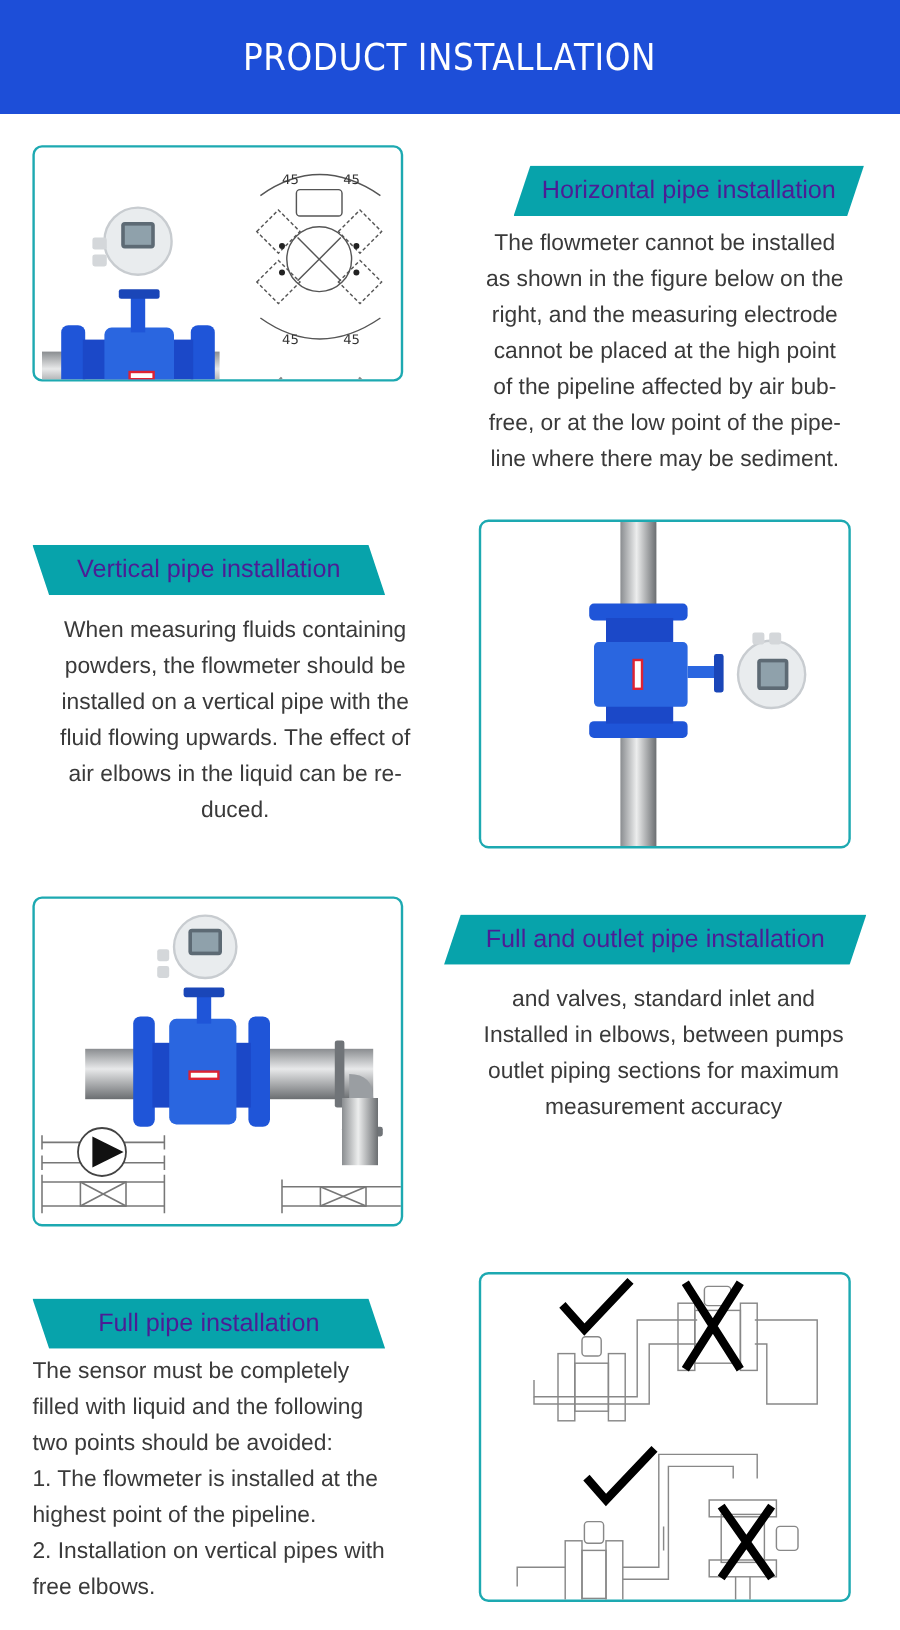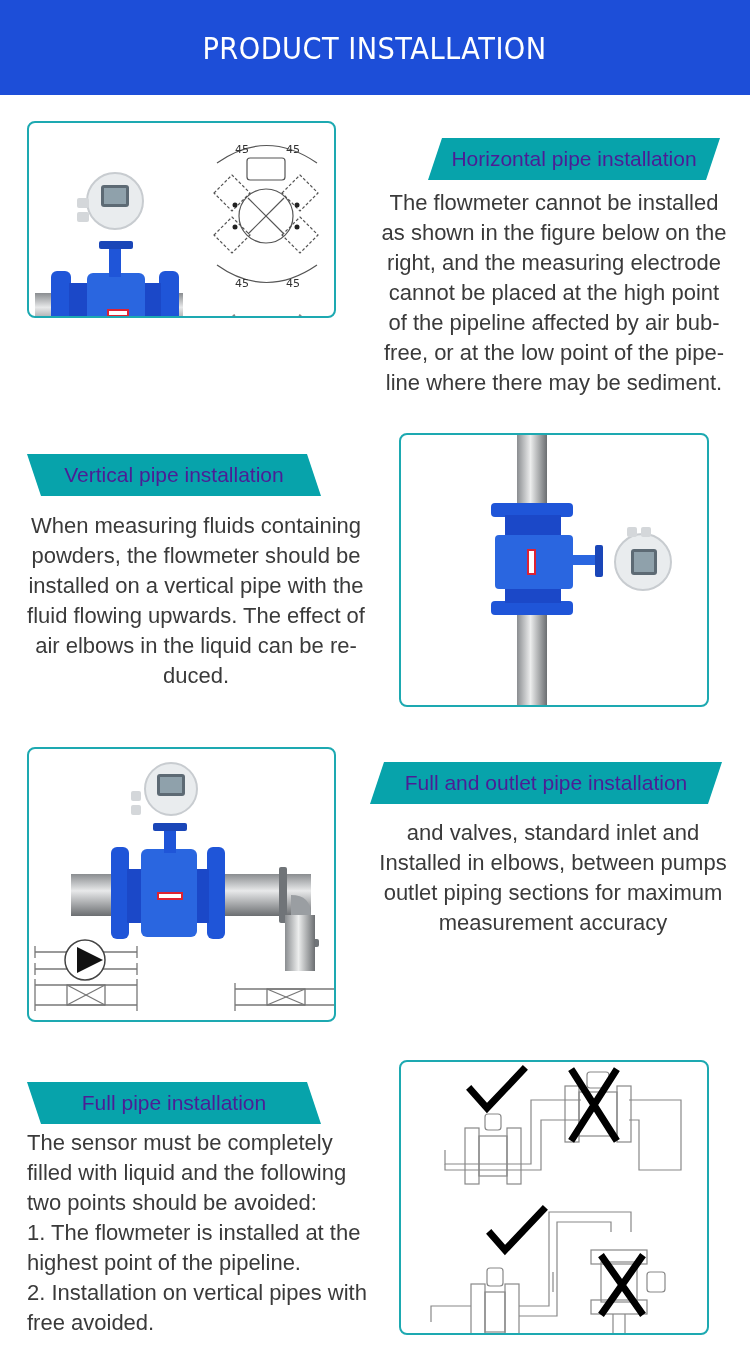--- a/index.html
+++ b/index.html
@@ -5,21 +5,21 @@
   *{box-sizing:border-box;margin:0;padding:0}
   html,body{width:750px;height:1358px;background:#ffffff;overflow:hidden}
   body{position:relative;font-family:"Liberation Sans","DejaVu Sans",sans-serif;color:#333}
   .header{position:absolute;left:0;top:0;width:750px;height:95px;background:#1d4ed8;display:flex;align-items:center;justify-content:center}
   .header h1{font-weight:400;color:#fff;font-size:31px;letter-spacing:0.5px;font-family:"DejaVu Sans",sans-serif;transform:scaleX(0.88)}
   .card{position:absolute;border:2px solid #1da9b1;border-radius:8px;background:#fff;overflow:hidden}
   .card svg{position:absolute;left:0;top:0}
   .tag{position:absolute;height:42px;background:#07a3ab;color:#4c1d95;font-size:21px;display:flex;align-items:center;justify-content:center;white-space:nowrap;font-family:"Liberation Sans",sans-serif}
   .tag.right{clip-path:polygon(14px 0,100% 0,calc(100% - 14px) 100%,0 100%)}
   .tag.left{clip-path:polygon(0 0,calc(100% - 14px) 0,100% 100%,14px 100%)}
-  .desc{position:absolute;font-size:22px;line-height:30px;color:#3a3a3a;font-family:"Liberation Sans",sans-serif}
+  .desc{position:absolute;font-size:19px;line-height:30px;color:#3a3a3a;font-family:"Liberation Sans",sans-serif}
   .desc.center{text-align:center}
   .desc.left{text-align:left}
   .desc span{display:block}
 </style>
 </head>
 <body>
 
 <div class="header">
   <h1>PRODUCT INSTALLATION</h1>
 </div>
@@ -192,21 +192,21 @@
 <div class="tag left" style="left:27px;top:1082px;width:294px;">
   <span>Full pipe installation</span>
 </div>
 <div class="desc left" style="left:27px;top:1128px;width:350px;">
   <span>The sensor must be completely</span>
   <span>filled with liquid and the following</span>
   <span>two points should be avoided:</span>
   <span>1. The flowmeter is installed at the</span>
   <span>highest point of the pipeline.</span>
   <span>2. Installation on vertical pipes with</span>
-  <span>free avoided.</span>
+  <span>free elbows.</span>
 </div>
 <div class="card" style="left:399px;top:1060px;width:310px;height:275px;">
   <svg width="310" height="275" viewBox="0 0 310 275">
     <g stroke="#888" stroke-width="1.2" fill="none">
       <path d="M44 88 L44 102 L130 102 L130 38 L180 38"></path>
       <path d="M44 102 L44 108 L140 108 L140 58 L180 58"></path>
       <path d="M228 38 L280 38 L280 108 L238 108 L238 58 L228 58"></path>
       <rect x="64" y="66" width="14" height="56"></rect>
       <rect x="106" y="66" width="14" height="56"></rect>
       <rect x="78" y="74" width="28" height="40"></rect>

